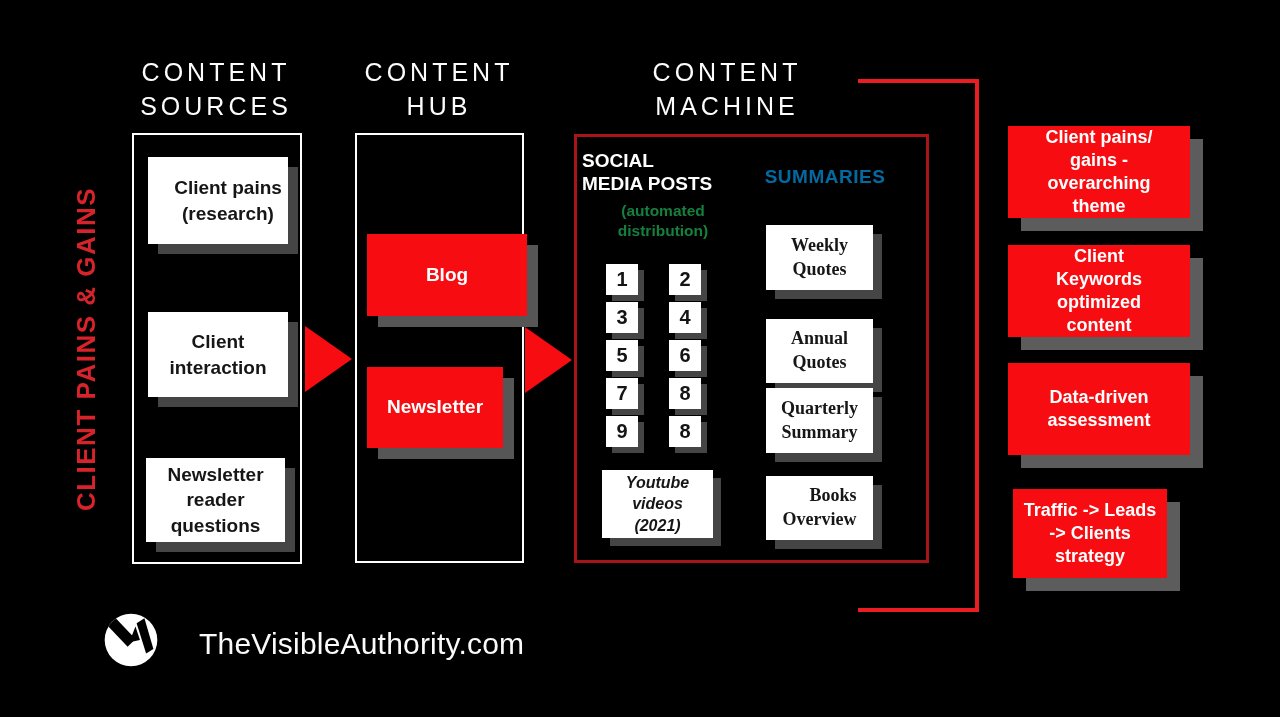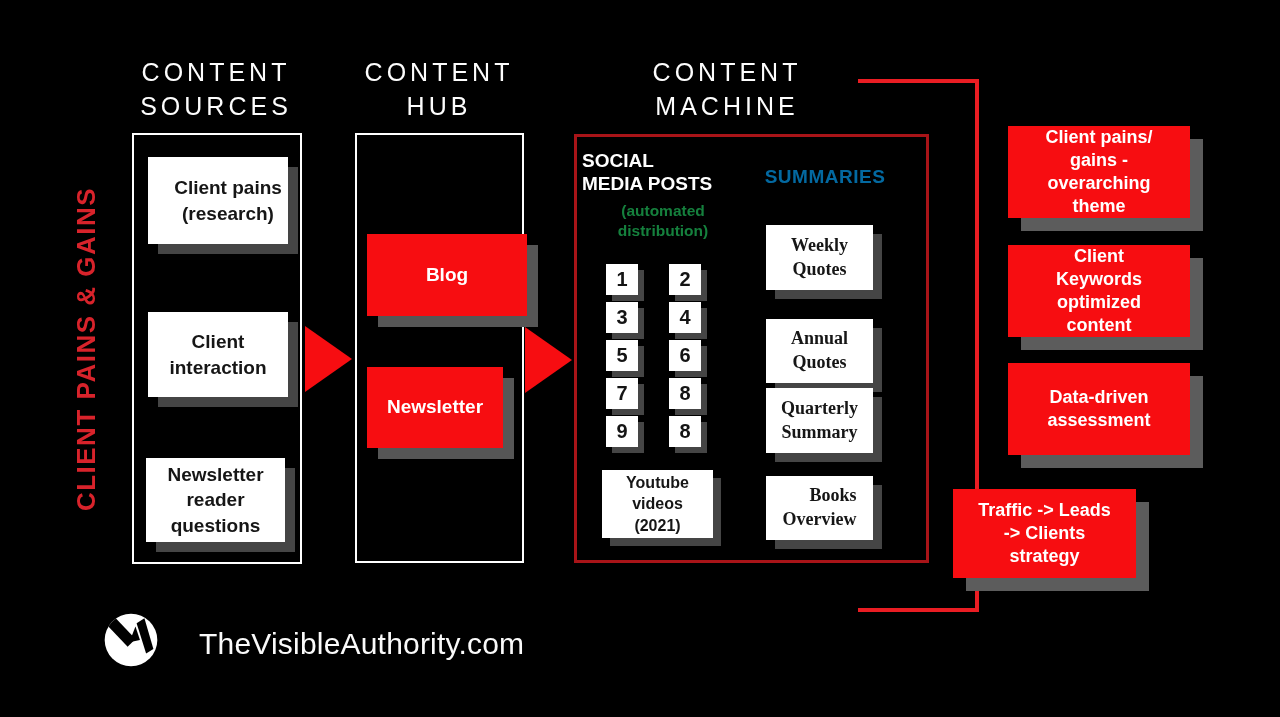--- a/index.html
+++ b/index.html
@@ -101,21 +101,21 @@
     <div class="numcell">3</div>
     <div class="numcell">4</div>
     <div class="numcell">5</div>
     <div class="numcell">6</div>
     <div class="numcell">7</div>
     <div class="numcell">8</div>
     <div class="numcell">9</div>
     <div class="numcell">8</div>
   </div>
 
-  <div class="card wcard ytcard" style="left:602px;top:470px;width:111px;height:68px;">Youtube
+  <div class="card wcard ytcard" style="left:602px;top:470px;width:111px;height:68px;font-style:italic;">Youtube
 videos
 (2021)</div>
 
   <div class="sum-heading">SUMMARIES</div>
   <div class="card wcard sumcard" style="left:766px;top:225px;width:107px;height:65px;">Weekly
 Quotes</div>
   <div class="card wcard sumcard" style="left:766px;top:319px;width:107px;height:64px;">Annual
 Quotes</div>
   <div class="card wcard sumcard" style="left:766px;top:388px;width:107px;height:65px;">Quarterly
 Summary</div>
@@ -129,21 +129,21 @@
   <div class="card ocard" style="left:1008px;top:126px;width:182px;height:92px;">Client pains/
 gains -
 overarching
 theme</div>
   <div class="card ocard" style="left:1008px;top:245px;width:182px;height:92px;">Client
 Keywords
 optimized
 content</div>
   <div class="card ocard" style="left:1008px;top:363px;width:182px;height:92px;">Data-driven
 assessment</div>
-  <div class="card ocard" style="left:953px;top:489px;width:183px;height:89px;">Traffic -&gt; Leads
+  <div class="card ocard" style="left:1013px;top:489px;width:154px;height:89px;">Traffic -&gt; Leads
 -&gt; Clients
 strategy</div>
 
   <div class="logo">
     <svg viewBox="0 0 100 100" width="56" height="56">
       <defs>
           <clipPath id="lc">
             <circle cx="50" cy="50" r="47"></circle>
           </clipPath>
         </defs>

